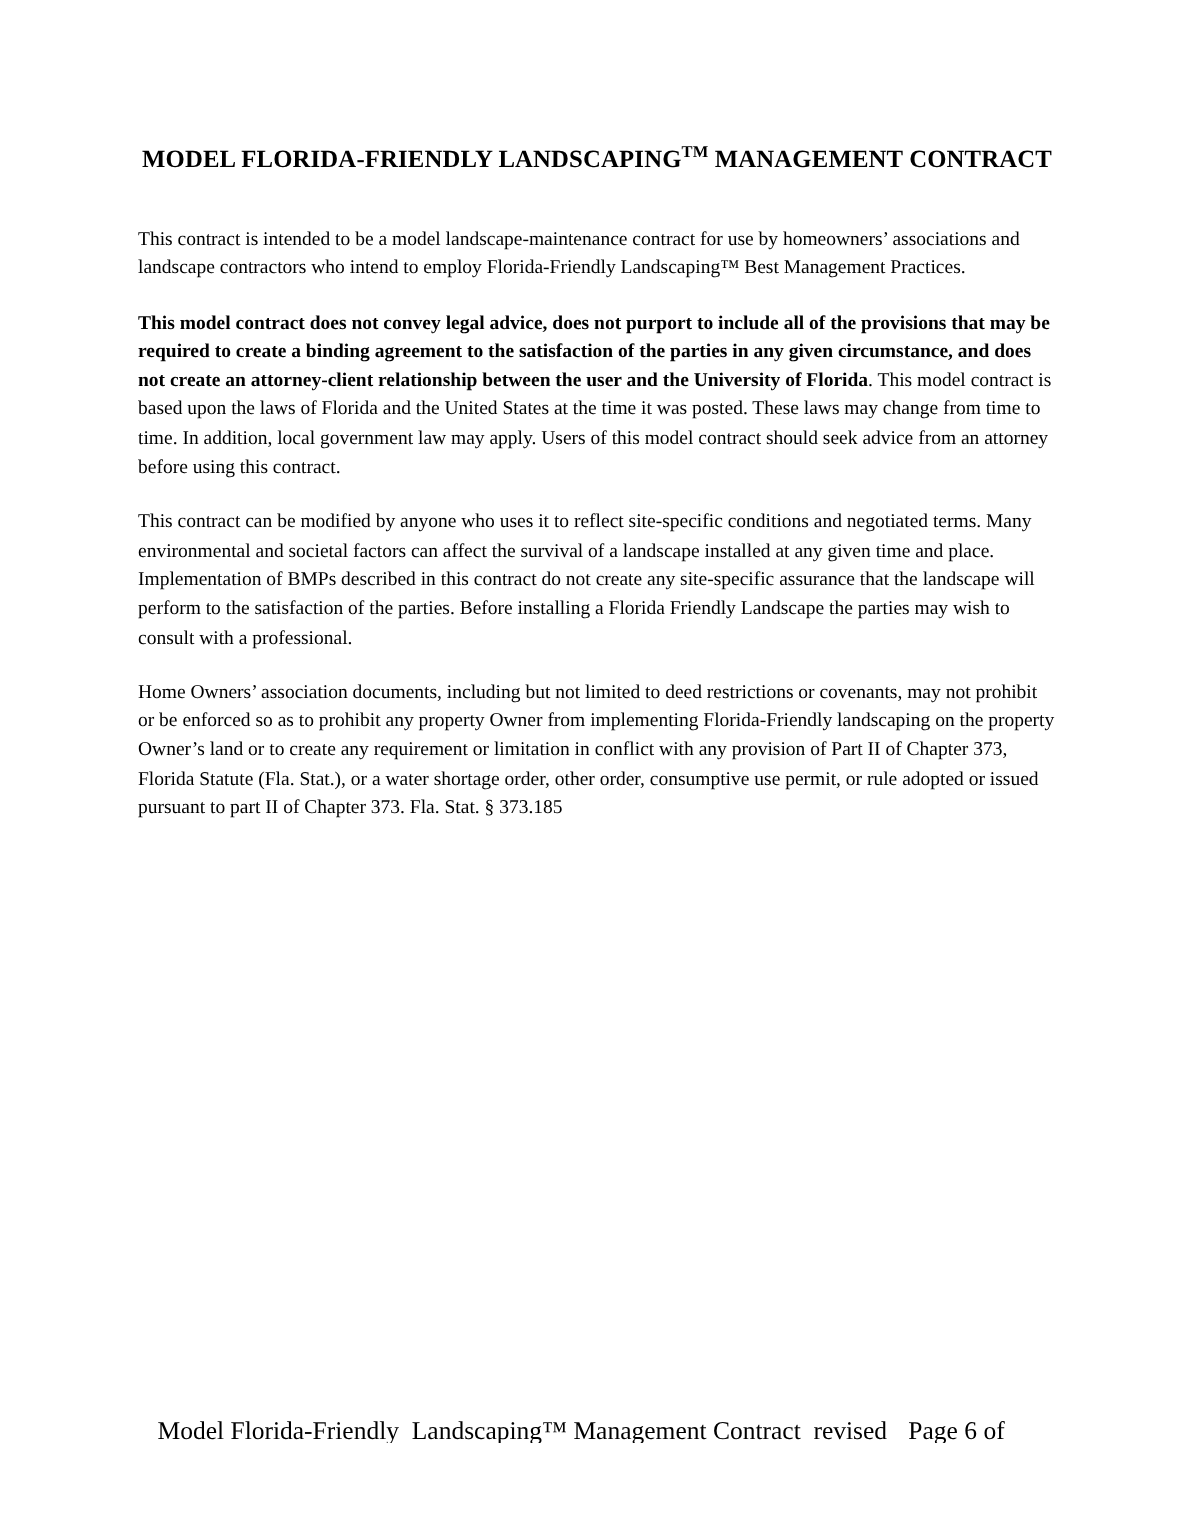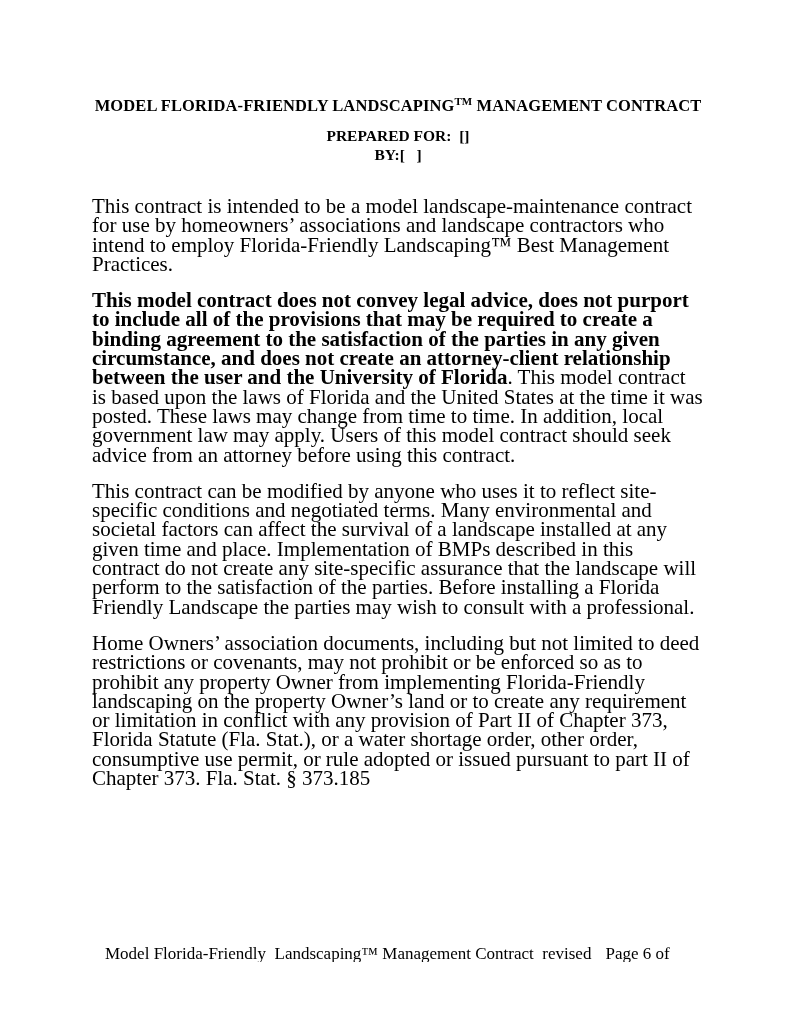--- a/index.html
+++ b/index.html
@@ -41,21 +41,21 @@
     text-align: center;
     font-weight: bold;
     font-size: 15.5px;
     line-height: 19px;
   }
   .subtitle div {
     white-space: pre-wrap;
   }
   .body-text {
     margin-top: 33px;
-    font-size: 21px;
+    font-size: 13px;
     line-height: 19.3px;
   }
   .body-text p {
     margin: 0 0 17px 0;
   }
   .body-text p .bold-lead {
     font-weight: bold;
   }
   .footer {
     position: absolute;
@@ -73,24 +73,20 @@
   }
 </style>
 </head>
 <body>
 
 <div class="page">
   <div class="content">
 
     <div class="doc-title"><span>MODEL FLORIDA-FRIENDLY LANDSCAPING</span><sup>TM</sup><span>  MANAGEMENT CONTRACT</span></div>
 
-    <div class="subtitle">
-      <div>PREPARED FOR:  []</div>
-      <div>BY:[   ]</div>
-    </div>
 
     <div class="body-text">
       <p>This contract is intended to be a model landscape-maintenance contract for use by homeowners’ associations and landscape contractors who intend to employ Florida-Friendly Landscaping™ Best Management Practices.</p>
 
       <p><span class="bold-lead">This model contract does not convey legal advice, does not purport to include all of the provisions that may be required to create a binding agreement to the satisfaction of the parties in any given circumstance, and does not create an attorney-client relationship between the user and the University of Florida</span><span>. This model contract is based upon the laws of Florida and the United States at the time it was posted. These laws may change from time to time. In addition, local government law may apply. Users of this model contract should seek advice from an attorney before using this contract.</span></p>
 
       <p>This contract can be modified by anyone who uses it to reflect site-specific conditions and negotiated terms. Many environmental and societal factors can affect the survival of a landscape installed at any given time and place. Implementation of BMPs described in this contract do not create any site-specific assurance that the landscape will perform to the satisfaction of the parties. Before installing a Florida Friendly Landscape the parties may wish to consult with a professional.</p>
 
       <p>Home Owners’ association documents, including but not limited to deed restrictions or covenants, may not prohibit or be enforced so as to prohibit any property Owner from implementing Florida-Friendly landscaping on the property Owner’s land or to create any requirement or limitation in conflict with any provision of Part II of Chapter 373, Florida Statute (Fla. Stat.), or a water shortage order, other order, consumptive use permit, or rule adopted or issued pursuant to part II of Chapter 373. Fla. Stat. § 373.185</p>
     </div>

